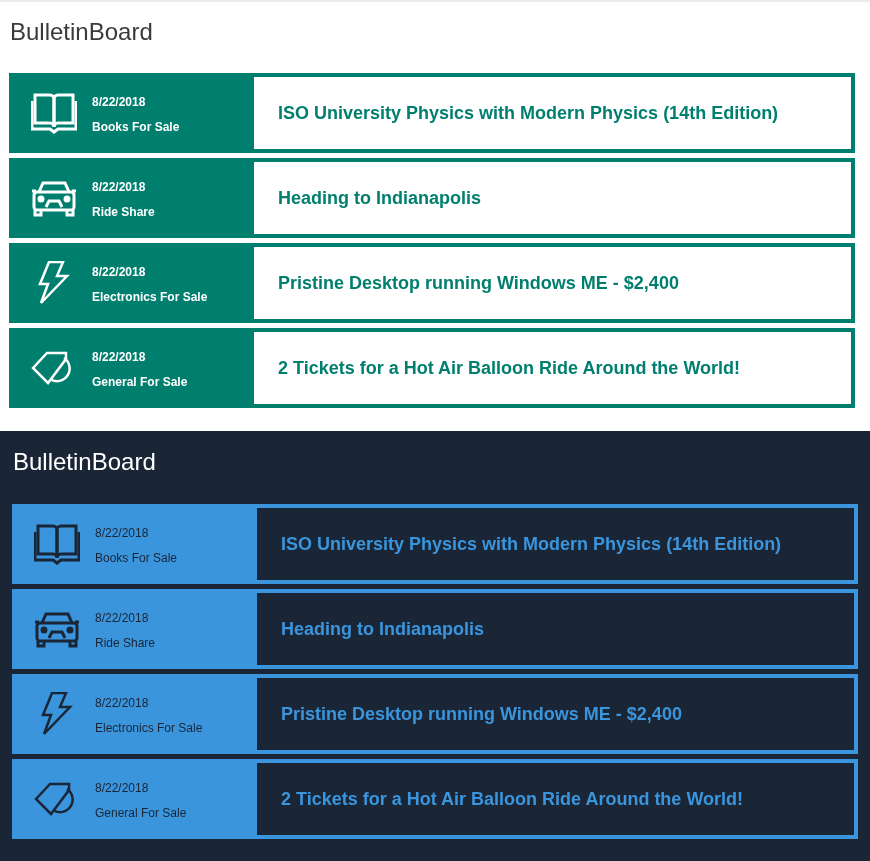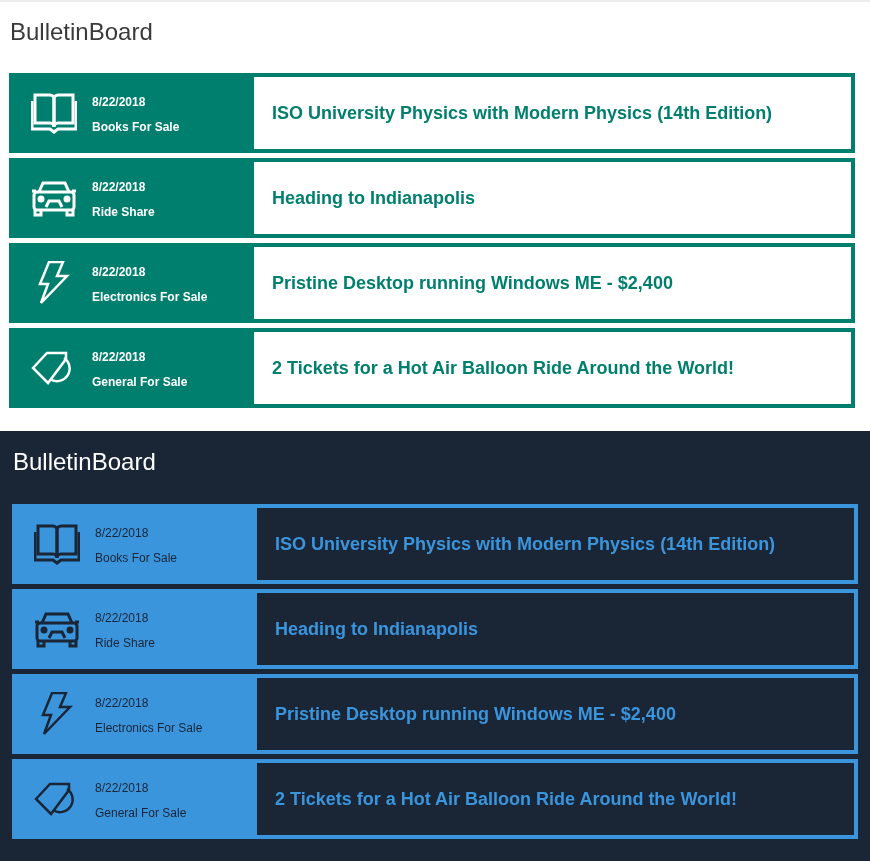--- a/index.html
+++ b/index.html
@@ -16,21 +16,21 @@
   .light .list { left: 9px; top: 71px; }
   .dark .list { left: 12px; top: 73px; }
   .card { position: relative; width: 846px; height: 80px; margin-bottom: 5px; display: flex; }
   .light .card { background: #007f6e; }
   .dark .card { background: #3a95dd; }
   .card .left { width: 245px; height: 100%; display: flex; align-items: center; position: relative; overflow: hidden; }
   .card .icon { position: absolute; left: 22px; top: 18px; width: 46px; height: 44px; }
   .card .meta { position: absolute; left: 83px; top: 17px; width: 140px; overflow: hidden; white-space: nowrap; font-size: 12px; line-height: 25px; }
   .light .meta { color: #ffffff; font-weight: bold; }
   .dark .meta { color: #1a2536; font-weight: normal; }
-  .card .right { position: absolute; left: 245px; top: 4px; right: 4px; bottom: 4px; display: flex; align-items: center; padding-left: 18px; }
+  .card .right { position: absolute; left: 245px; top: 4px; right: 4px; bottom: 4px; display: flex; align-items: center; padding-left: 24px; }
   .light .right { background: #ffffff; }
   .dark .right { background: #1a2536; }
   .card .headline { font-size: 18px; white-space: nowrap; }
   .light .headline { color: #007f6e; font-weight: bold; }
   .dark .headline { color: #3a95dd; font-weight: bold; }
   svg { display: block; }
 </style>
 </head>
 <body>
 

